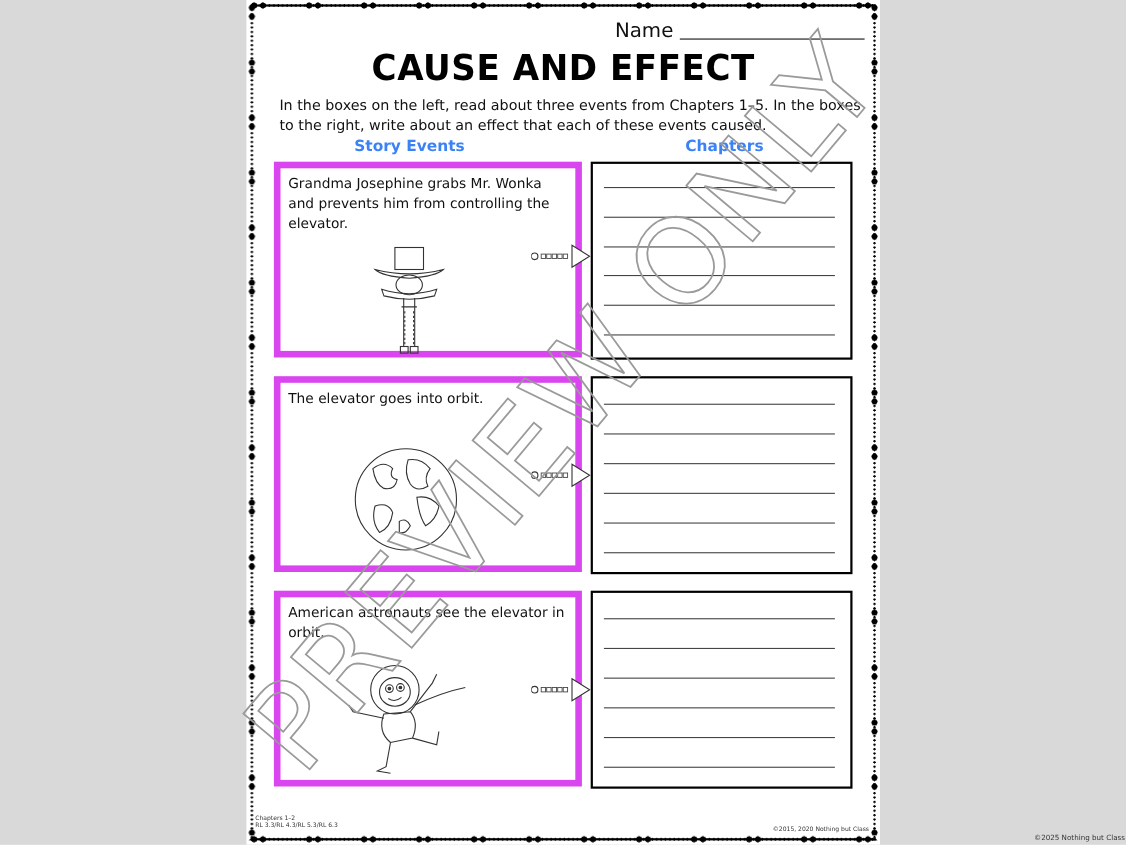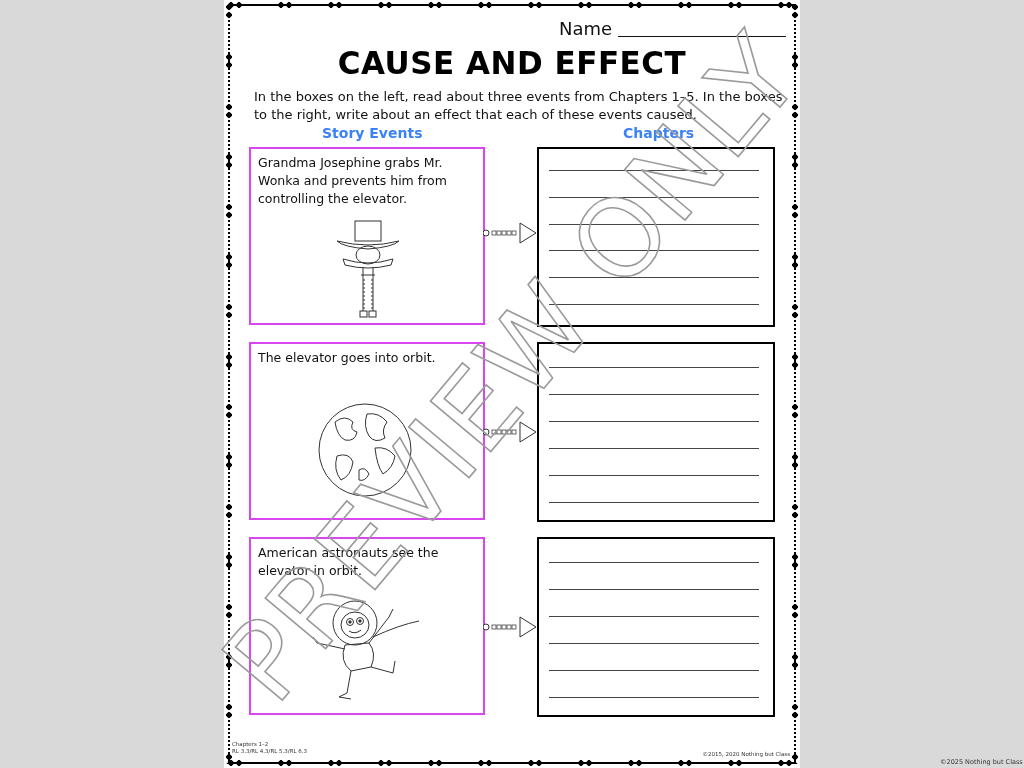--- a/index.html
+++ b/index.html
@@ -53,22 +53,22 @@
     font-family: "DejaVu Sans", sans-serif;
   }
   .col-header {
     position: absolute; top: 125px; font-size: 14px; font-weight: bold; color: #3b82f6;
     font-family: "DejaVu Sans", sans-serif;
   }
   .col-header.story { left: 98px; }
   .col-header.effects { left: 399px; }
 
   .event-box {
-    position: absolute; left: 25px; width: 236px; height: 178px;
-    border: 2px solid #d946ef; box-sizing: border-box; background: #fff;
+    position: absolute; left: 25px; width: 280px; height: 178px;
+    border: 6px solid #d946ef; box-sizing: border-box; background: #fff;
   }
   .event-text {
     position: absolute; left: 7px; top: 5px; right: 8px;
     font-size: 12.5px; line-height: 18px; color: #111;
     font-family: "DejaVu Sans", sans-serif;
   }
   .effect-box {
     position: absolute; left: 313px; width: 238px; height: 180px;
     border: 2px solid #000; box-sizing: border-box; background: #fff;
   }

